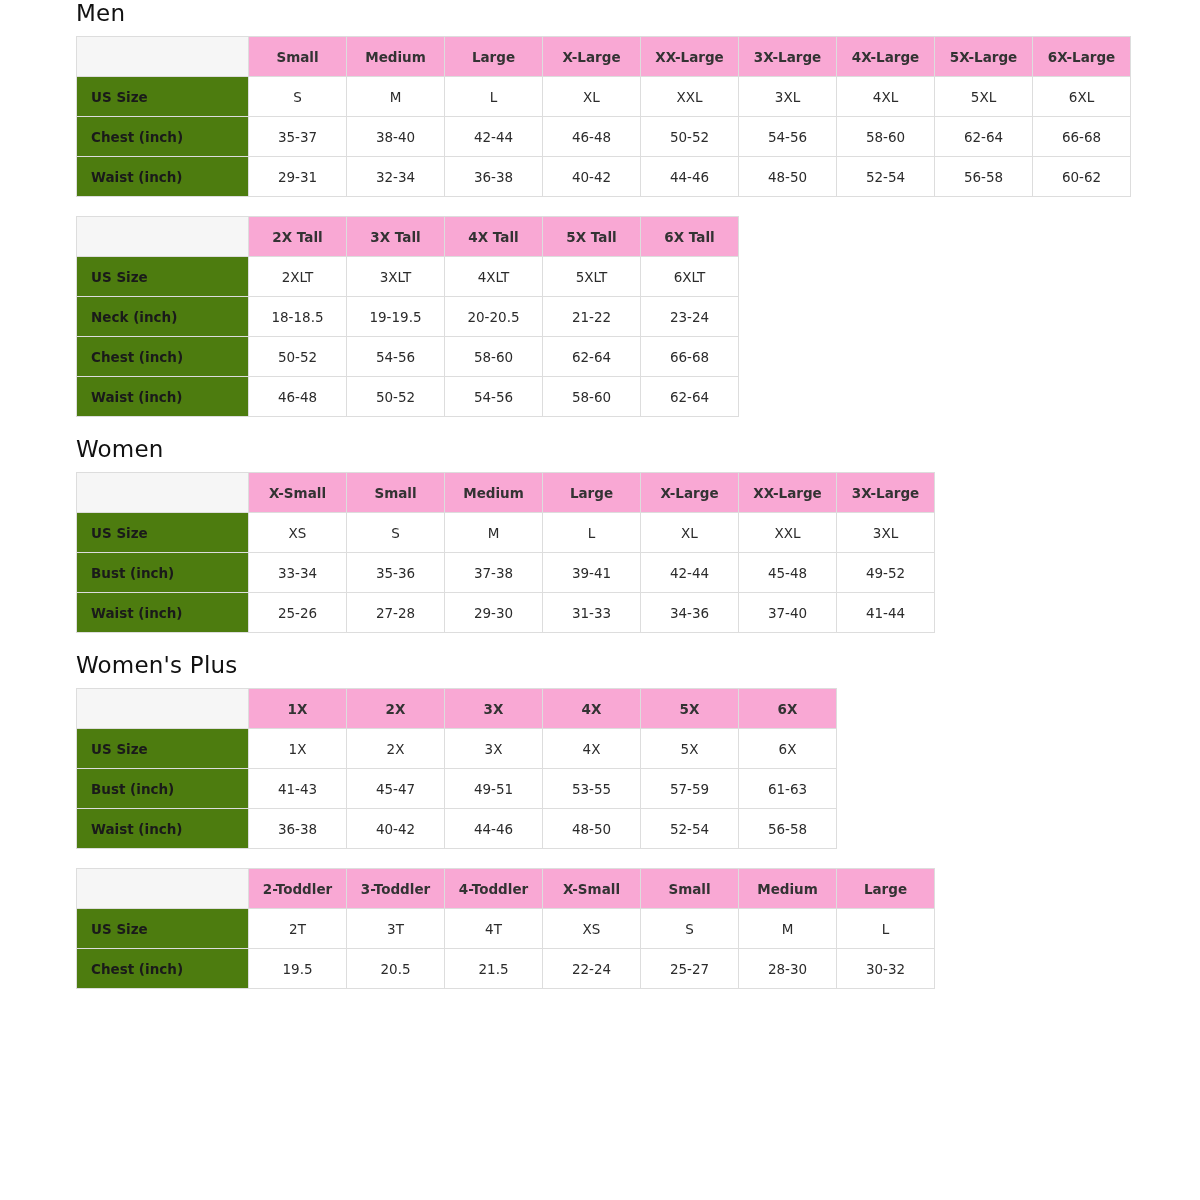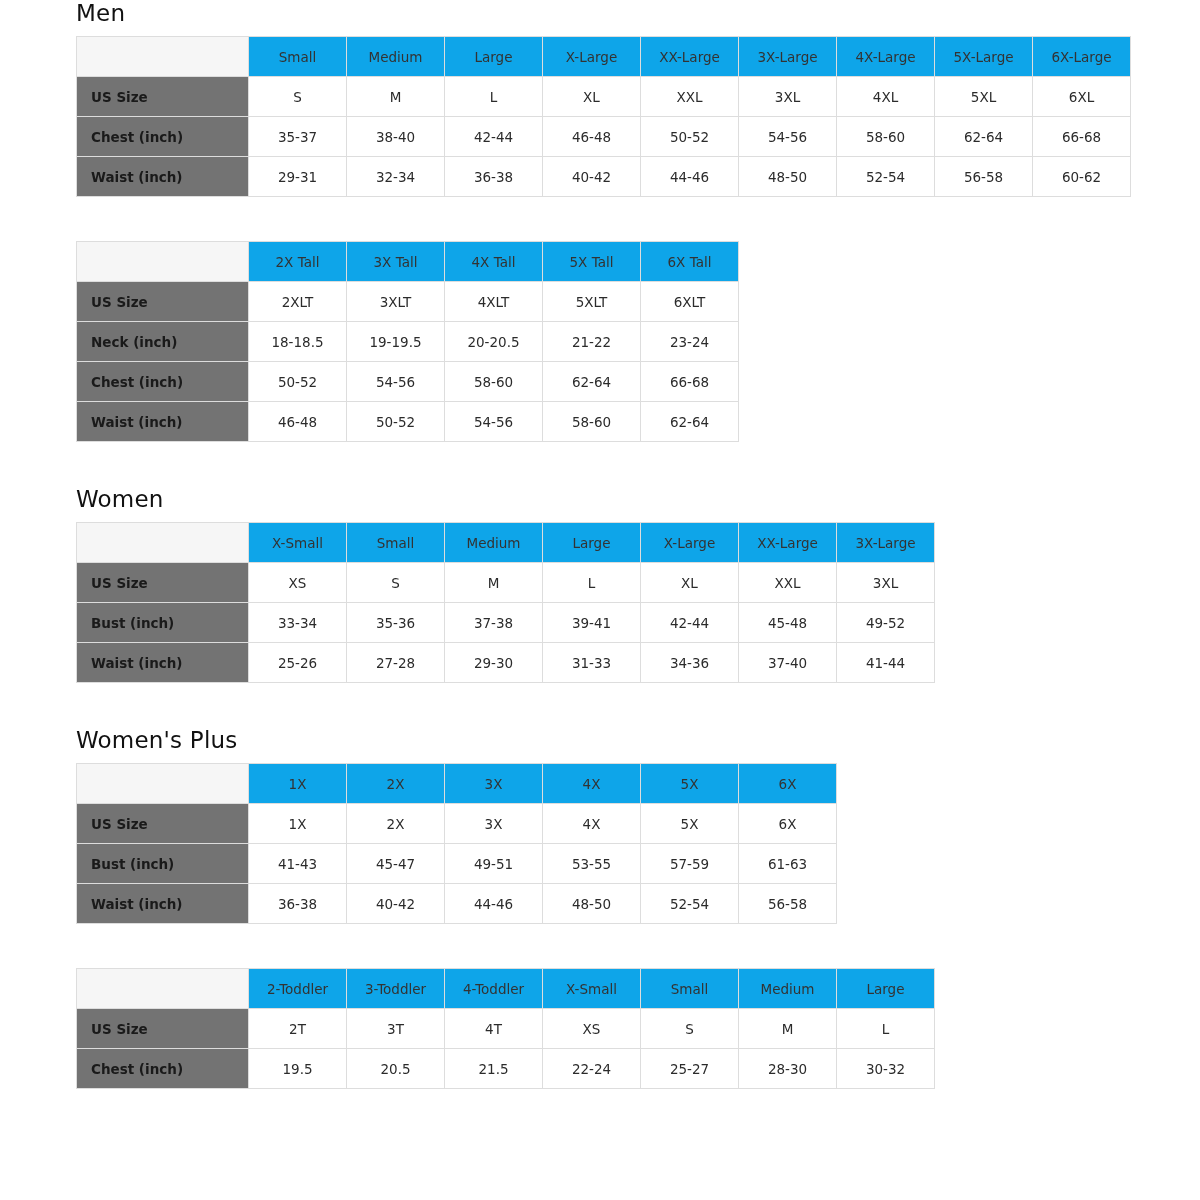--- a/index.html
+++ b/index.html
@@ -11,21 +11,21 @@
     width: 1200px;
     height: 1200px;
     font-family: "DejaVu Sans", sans-serif;
     color: #1a1a1a;
     overflow: hidden;
   }
   .page {
     padding: 0 0 0 0;
   }
   .section {
-    margin-bottom: 44px;
+    margin-bottom: 19px;
   }
   .section-head {
     display: flex;
     align-items: baseline;
     padding-left: 76px;
     margin-bottom: 10px;
   }
   .section-title {
     font-size: 23px;
     font-weight: 400;
@@ -49,30 +49,30 @@
     height: 39px;
     text-align: center;
     vertical-align: middle;
     font-size: 13.5px;
     font-weight: 400;
     color: #2b2b2b;
     padding: 0 4px;
     background: #ffffff;
   }
   table th.col-head {
-    font-weight: 400;
+    font-weight: 700;
     color: #333333;
-    background: #0ea5e9;
+    background: #f9a8d4;
   }
   table th.row-head {
     text-align: left;
     padding-left: 14px;
     font-weight: bold;
     color: #1a1a1a;
-    background: #737373;
+    background: #4d7c0f;
     font-size: 13.5px;
   }
   table th.corner {
     background: #f6f6f6;
   }
   .col-label { width: 172px; }
   .col-data { width: 98px; }
 
   
   .t-men .col-data { width: 98px; }

